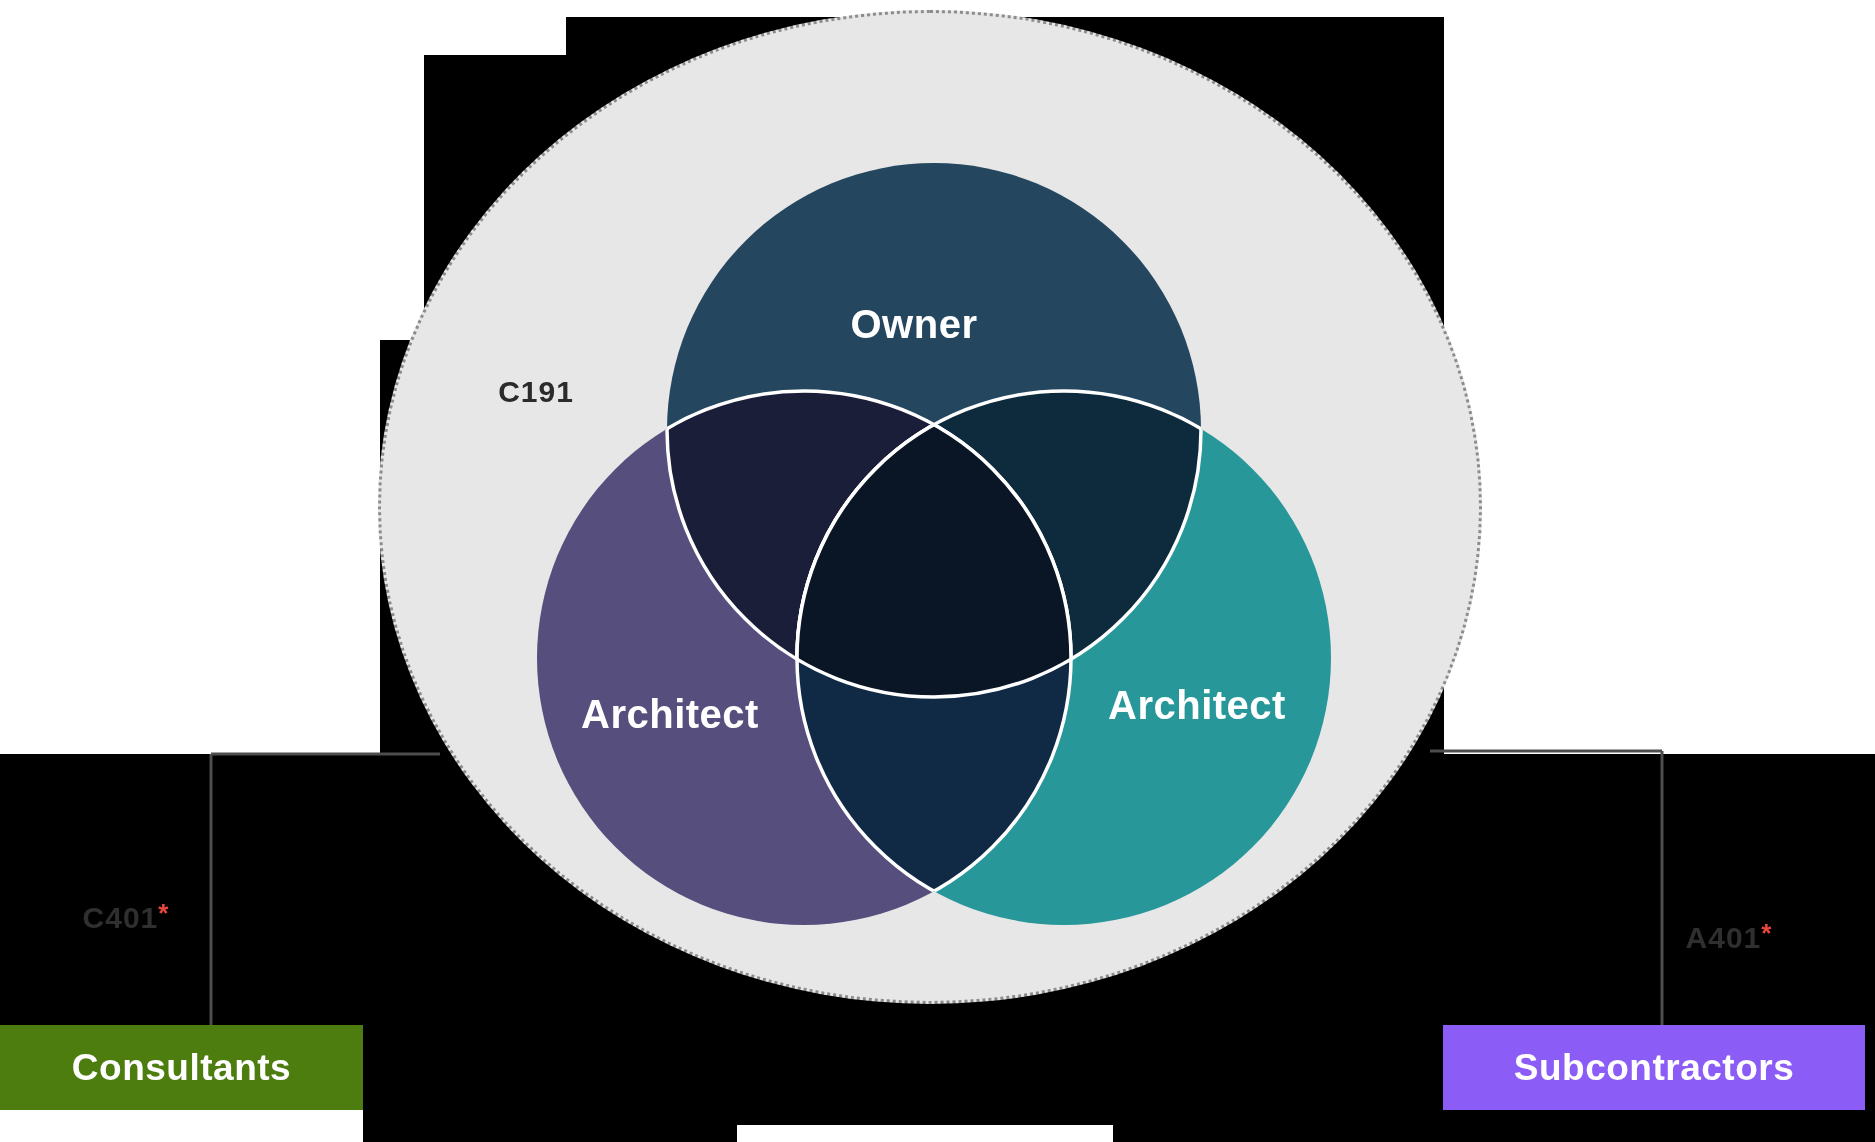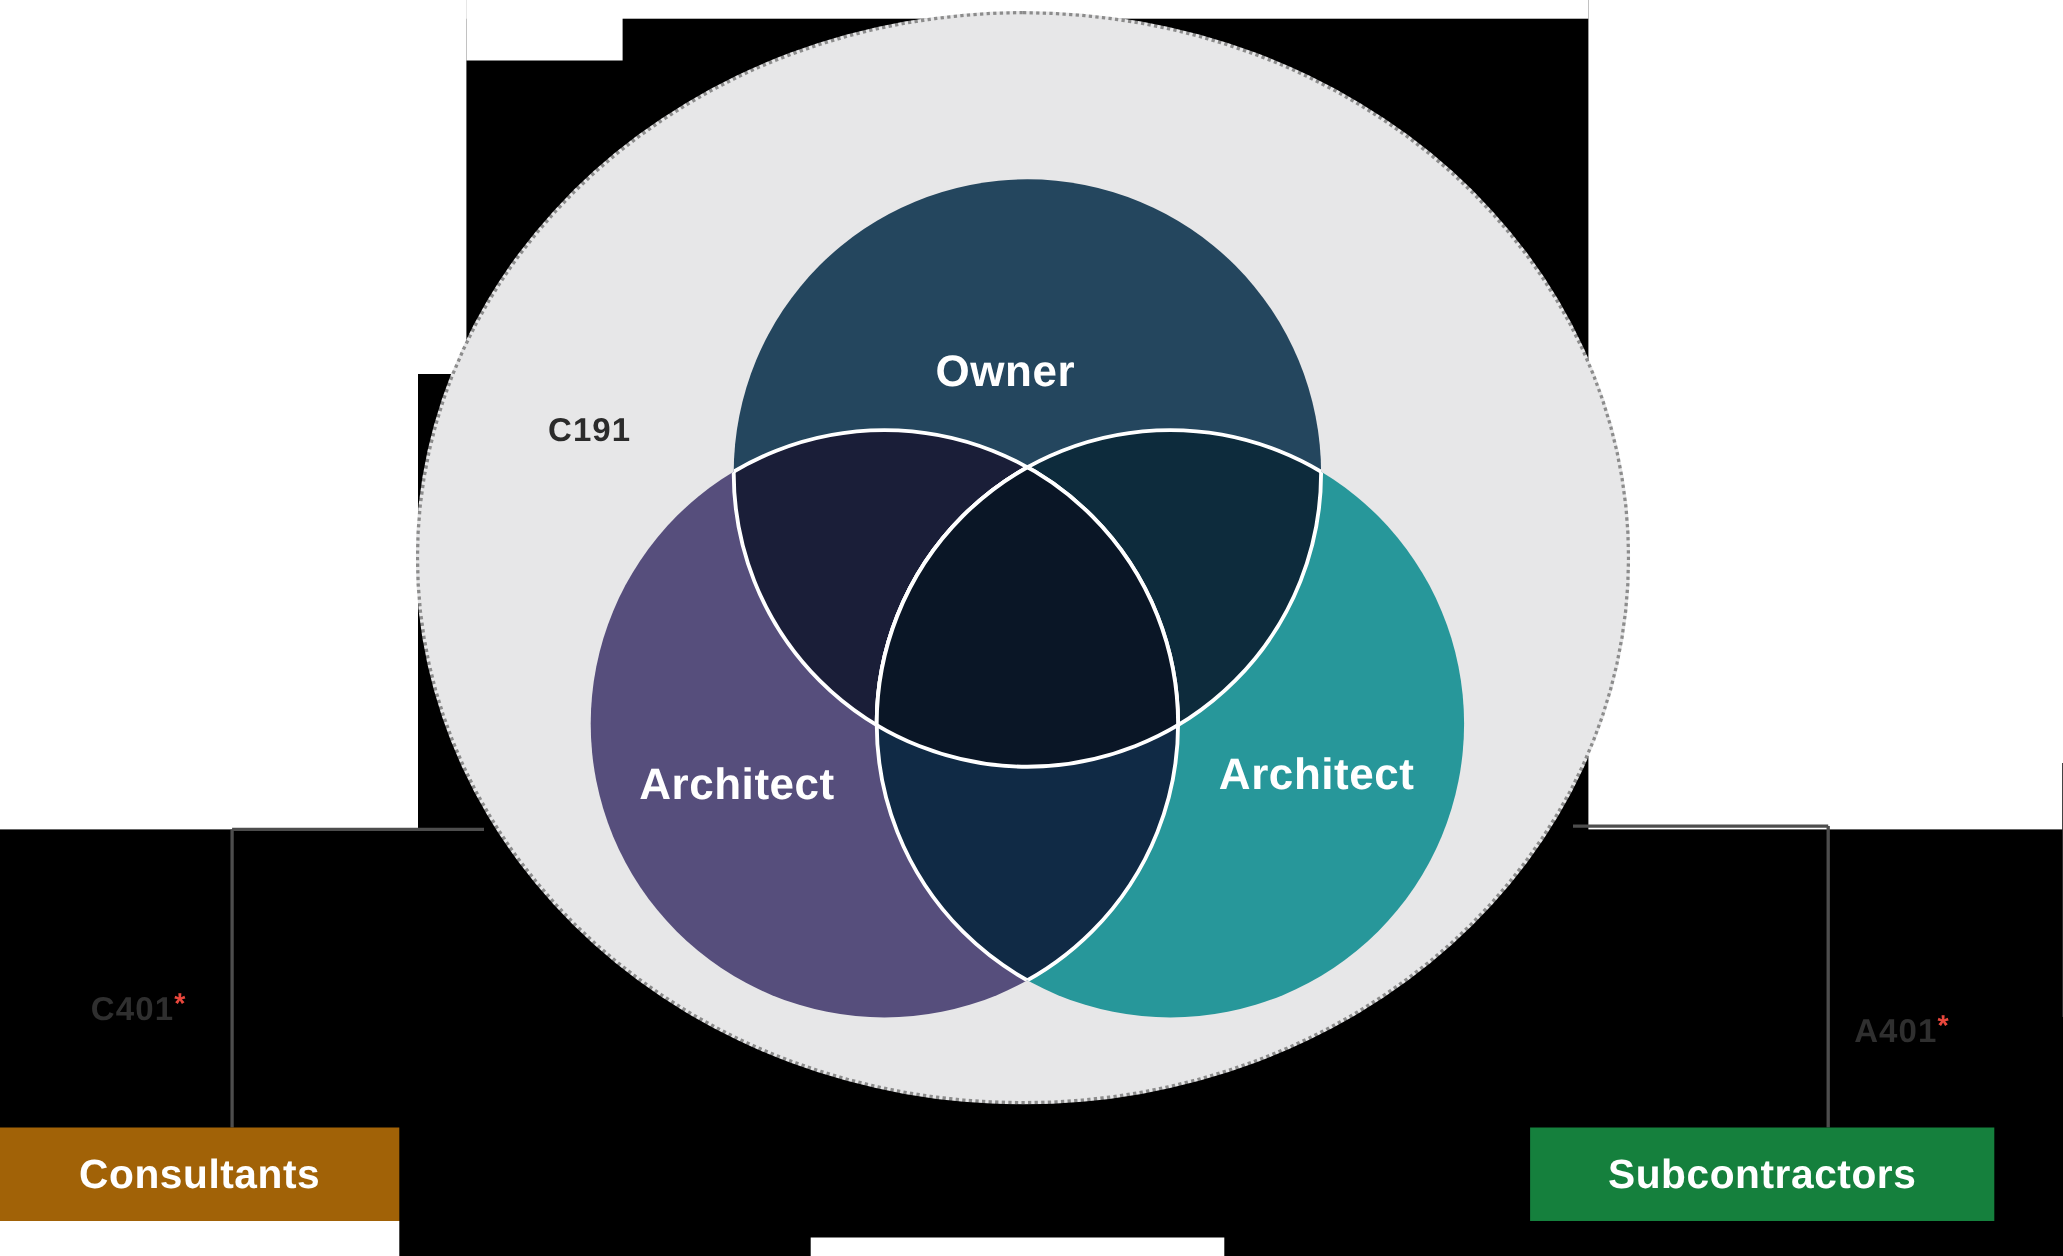--- a/index.html
+++ b/index.html
@@ -24,32 +24,32 @@
     left:378px;top:10px;width:1104px;height:994px;
     box-sizing:border-box;
     background:#e7e7e8;
     border:3px dotted #8c8c8c;
     border-radius:50%;
   }
   svg.overlay{position:absolute;left:0;top:0;}
 
   .lbl{position:absolute;transform:translate(-50%,-50%);white-space:nowrap;font-weight:bold;}
   .circle-lbl{color:#ffffff;font-size:40px;letter-spacing:0.5px;}
-  .lbl-owner{left:914px;top:338px;}
+  .lbl-owner{left:914px;top:324px;}
   .lbl-architect{left:670px;top:714px;}
   .lbl-contractor{left:1197px;top:705px;}
   .lbl-c191{left:536px;top:392px;color:#2b2b2b;font-size:30px;letter-spacing:1px;}
   .code-lbl{font-size:30px;letter-spacing:1px;color:#2f2f2f;}
   .lbl-c401{left:126px;top:916px;}
   .lbl-a401{left:1729px;top:936px;}
   .code-lbl .ast{color:#e8473c;vertical-align:6px;font-size:26px;}
 
   .bar{position:absolute;top:1025px;height:85px;display:flex;align-items:center;justify-content:center;}
-  .bar-consultants{left:0;width:363px;background:#a16207;}
-  .bar-subcontractors{left:1391px;width:422px;background:#15803d;}
+  .bar-consultants{left:0;width:363px;background:#4d7c0f;}
+  .bar-subcontractors{left:1443px;width:422px;background:#8b5cf6;}
   .bar-label{color:#ffffff;font-weight:bold;font-size:37px;letter-spacing:0.5px;}
 </style>
 </head>
 <body>
 
 <div class="canvas">
 
   <div class="wrect w-left-top"></div>
   <div class="wrect w-left"></div>
   <div class="wrect w-top-strip"></div>

